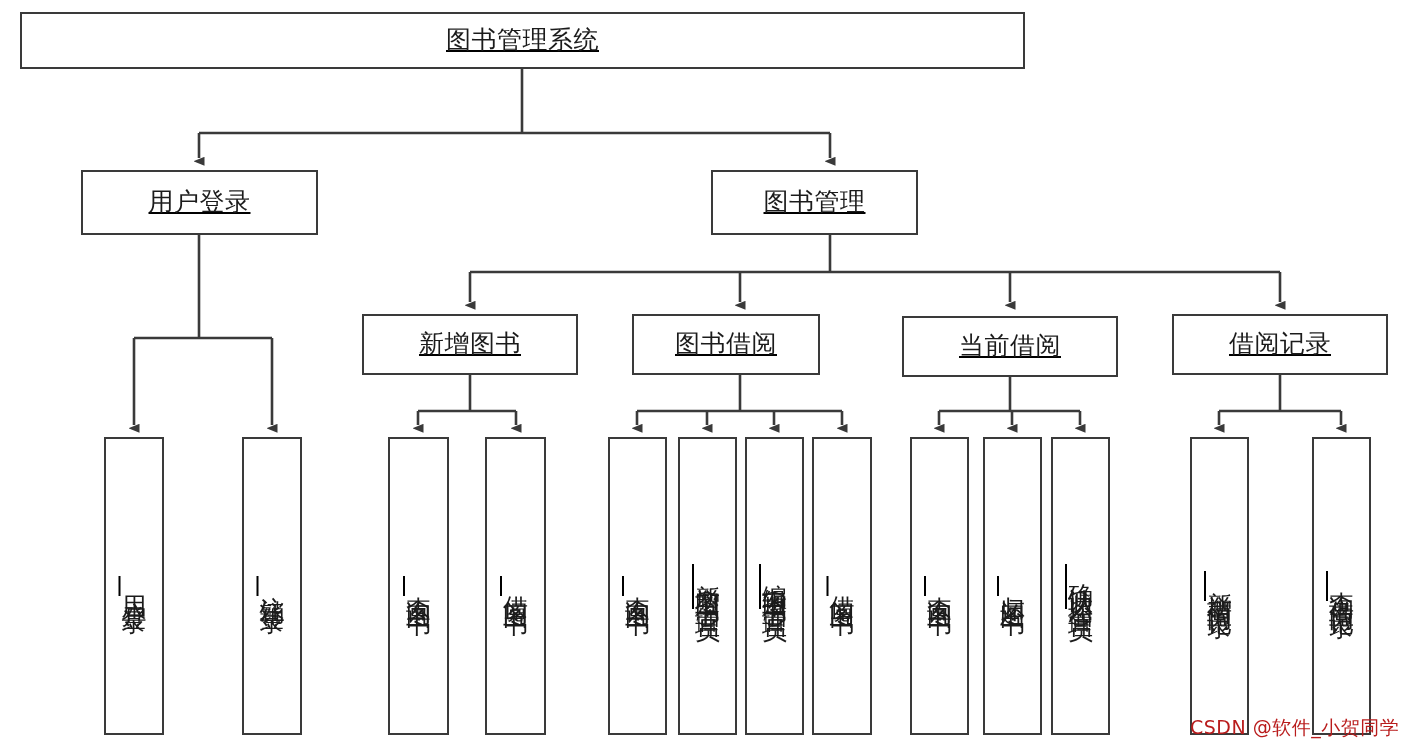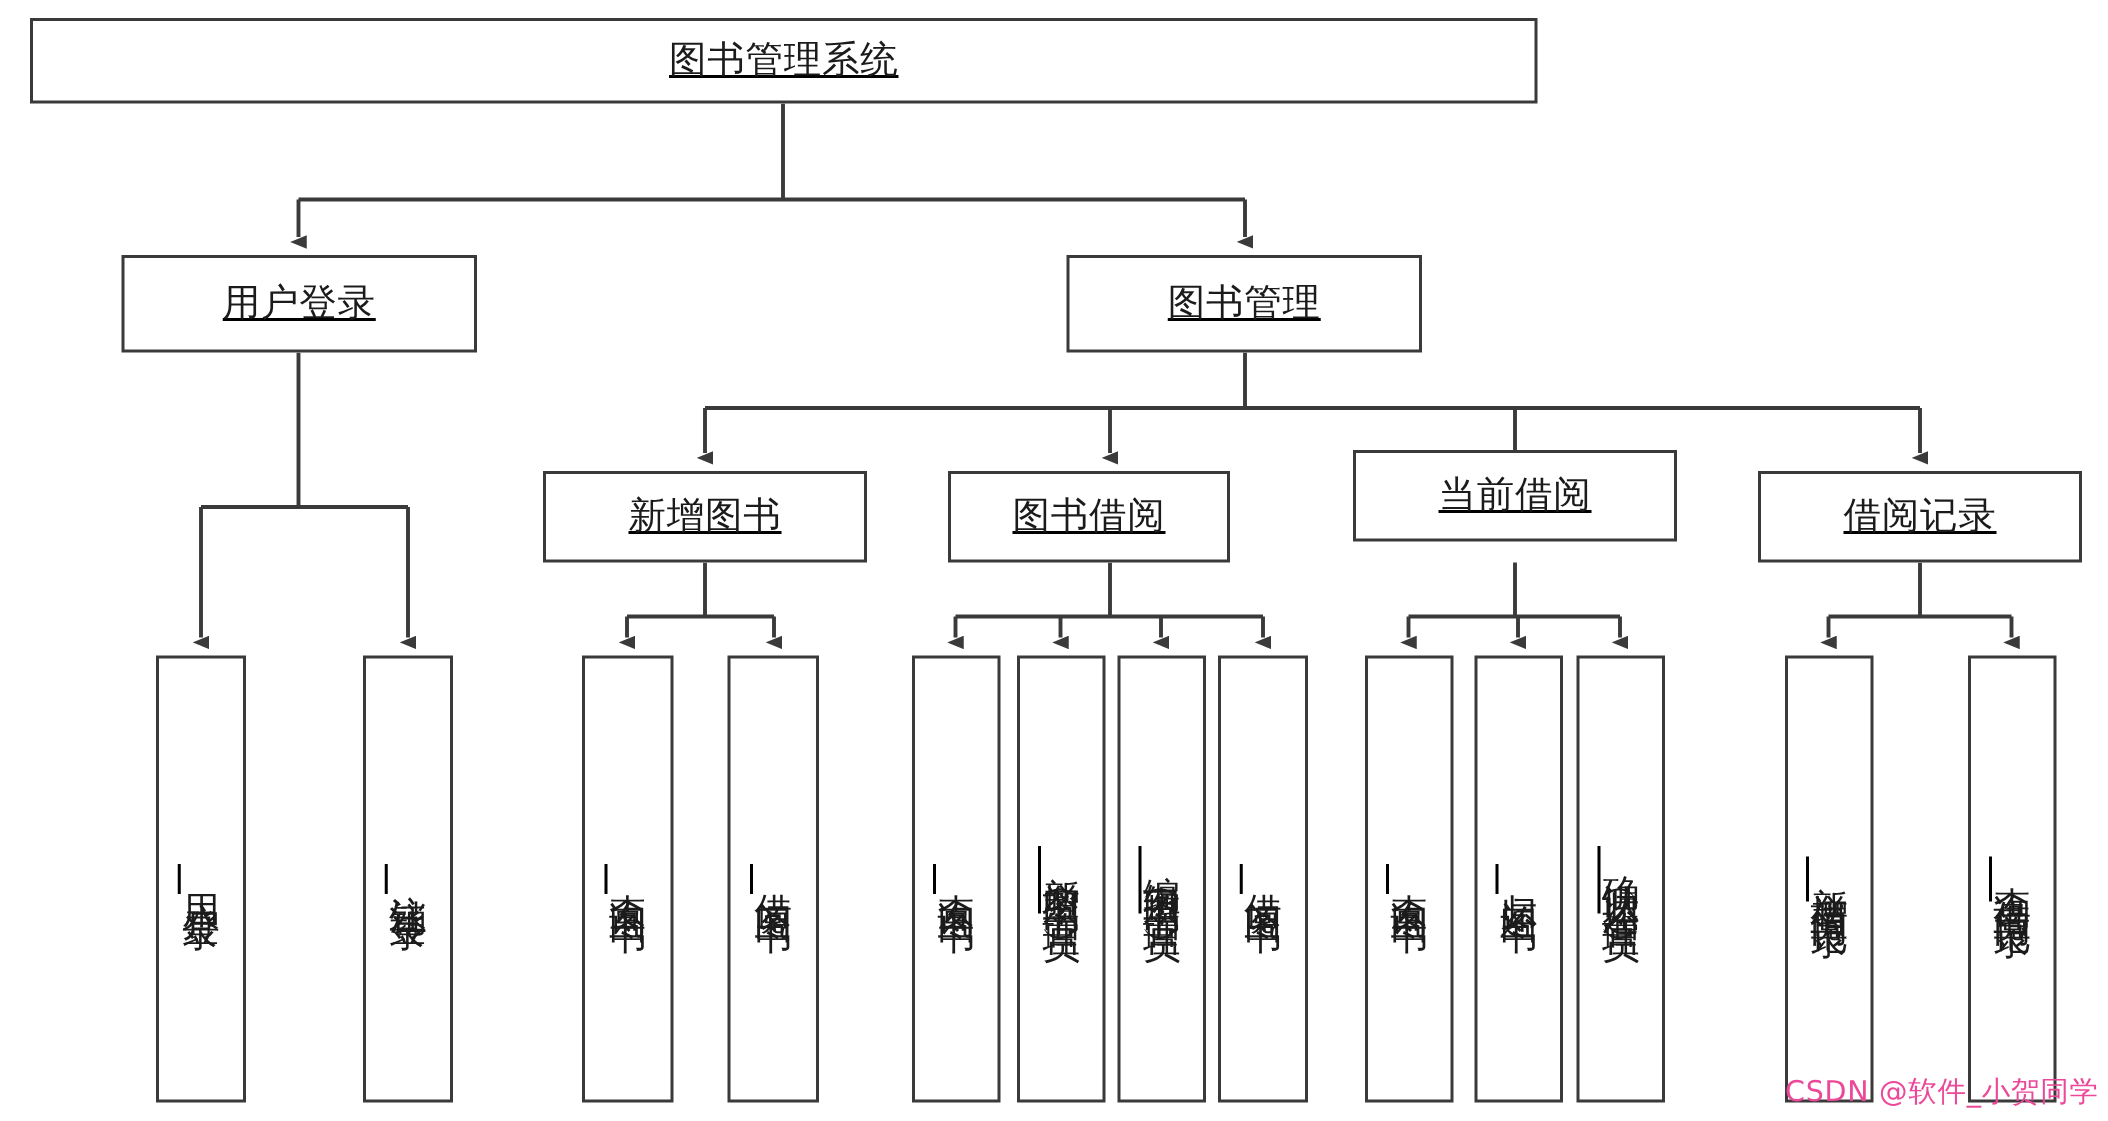--- a/index.html
+++ b/index.html
@@ -58,21 +58,21 @@
   .node.vert .label {
     writing-mode: vertical-rl;
     text-orientation: upright;
     font-size: 25px;
     letter-spacing: 5px;
     line-height: 1;
     white-space: nowrap;
   }
   .watermark {
     position: absolute;
-    color: #ec4899;
+    color: #b91c1c;
     font-size: 19px;
     white-space: nowrap;
     letter-spacing: 0.5px;
     user-select: none;
   }
 </style>
 </head>
 <body>
 
 <div id="canvas">
@@ -127,31 +127,31 @@
     </g>
   </svg>
 
   <div class="node root horiz" style="left:20px; top:12px; width:1005px; height:57px;">
     <span class="label">图书管理系统</span>
   </div>
 
   <div class="node horiz" style="left:81px; top:170px; width:237px; height:65px;">
     <span class="label">用户登录</span>
   </div>
-  <div class="node horiz" style="left:711px; top:170px; width:237px; height:65px;">
+  <div class="node horiz" style="left:711px; top:170px; width:207px; height:65px;">
     <span class="label">图书管理</span>
   </div>
 
   <div class="node horiz" style="left:362px; top:314px; width:216px; height:61px;">
     <span class="label">新增图书</span>
   </div>
   <div class="node horiz" style="left:632px; top:314px; width:188px; height:61px;justify-content:center;">
     <span class="label">图书借阅</span>
   </div>
-  <div class="node horiz" style="left:902px; top:300px; width:216px; height:61px;">
+  <div class="node horiz" style="left:902px; top:316px; width:216px; height:61px;">
     <span class="label">当前借阅</span>
   </div>
   <div class="node horiz" style="left:1172px; top:314px; width:216px; height:61px;">
     <span class="label">借阅记录</span>
   </div>
 
   <div class="node vert" style="left:104px; top:437px; width:60px; height:298px;">
     <span class="label">用户登录</span>
   </div>
   <div class="node vert" style="left:242px; top:437px; width:60px; height:298px;">

